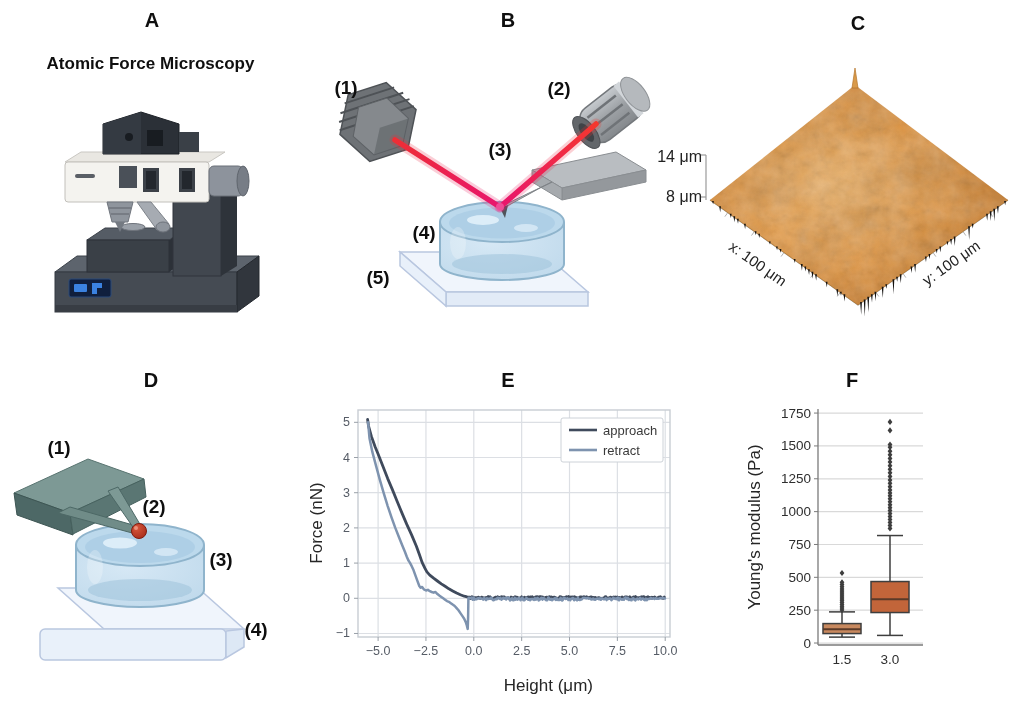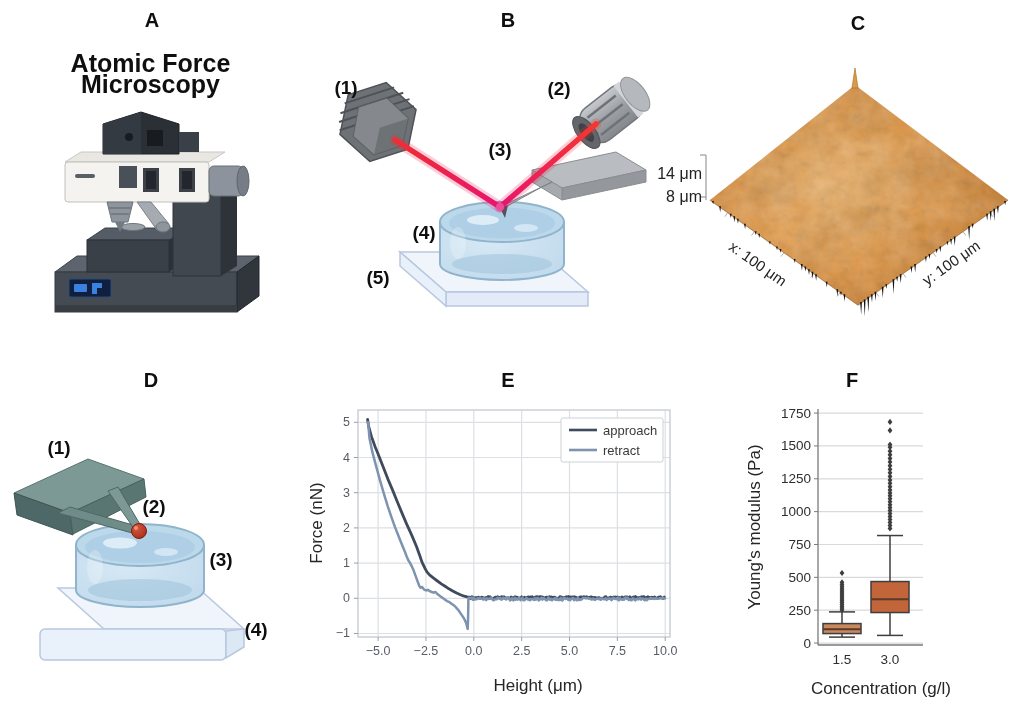--- a/index.html
+++ b/index.html
@@ -3,21 +3,21 @@
 <meta charset="utf-8">
 <style>
   html,body{margin:0;padding:0;background:#ffffff;}
   .figure{position:relative;width:1024px;height:715px;background:#ffffff;
           font-family:"Liberation Sans",sans-serif;overflow:hidden;color:#111;}
   .panel-label{position:absolute;width:56px;text-align:center;font-weight:700;
                font-size:20px;color:#0f0f0f;}
   .callout{position:absolute;width:44px;text-align:center;font-weight:700;
            font-size:19px;color:#0f0f0f;}
   .afm-title{position:absolute;left:28px;top:53px;width:245px;text-align:center;
-             font-weight:700;font-size:25px;line-height:21px;color:#0f0f0f;}
+             font-weight:700;font-size:17px;line-height:21px;color:#0f0f0f;}
   .axis-title{position:absolute;font-size:17px;color:#262626;text-align:center;}
   .rot-neg90{transform:rotate(-90deg);}
   .c-zlabel{position:absolute;width:64px;text-align:right;font-size:16px;color:#222;}
   .c-rotlabel{position:absolute;width:116px;text-align:center;font-size:15px;color:#222;}
   svg{position:absolute;display:block;}
   .surface-noise{isolation:isolate;}
 </style>
 </head>
 <body>
 
@@ -275,21 +275,21 @@
         <polygon points="338.1000000000001,166.29999999999995 339.90000000000003,166.29999999999995 339.20000000000005,180.07268630903275" fill="#141210"></polygon>
         <polygon points="341.70000000000005,163.77999999999997 343.5,163.77999999999997 342.8,168.55118266641267" fill="#141210"></polygon>
         <polygon points="356.1000000000001,153.69999999999996 357.90000000000003,153.69999999999996 357.20000000000005,160.70526403479272" fill="#141210"></polygon>
         <polygon points="359.7000000000001,151.17999999999995 361.50000000000006,151.17999999999995 360.80000000000007,160.9312045379414" fill="#141210"></polygon>
         <polygon points="363.30000000000007,148.65999999999997 365.1,148.65999999999997 364.40000000000003,161.23125277891472" fill="#141210"></polygon>
         <polygon points="366.9000000000001,146.13999999999993 368.70000000000005,146.13999999999993 368.00000000000006,153.81961473512786" fill="#141210"></polygon>
         <polygon points="374.10000000000014,141.09999999999994 375.9000000000001,141.09999999999994 375.2000000000001,145.21168991852457" fill="#141210"></polygon>
       </g>
   </svg>
 
-  <div class="c-zlabel" style="left:638px;top:165px;">14 μm</div>
+  <div class="c-zlabel" style="left:638px;top:148px;">14 μm</div>
   <div class="c-zlabel" style="left:638px;top:188px;">8 μm</div>
   <div class="c-rotlabel" style="left:700px;top:255px;transform:rotate(35deg);">x: 100 μm</div>
   <div class="c-rotlabel" style="left:893px;top:254px;transform:rotate(-35deg);">y: 100 μm</div>
 
   <svg style="left:0px;top:395px;" width="300" height="300" viewBox="0 0 300 300">
     <defs>
       <radialGradient id="beadGrad" cx="0.35" cy="0.3" r="0.95">
         <stop offset="0" stop-color="#d9573c"></stop>
           <stop offset="1" stop-color="#9c2414"></stop>
       </radialGradient>
@@ -383,21 +383,21 @@
       <text x="40" y="31.317829457364326" text-anchor="end" font-size="12.5" fill="#565c66" font-family="Liberation Sans, sans-serif">5</text>
       <path d="M57.6,24.5L58.5,30.8L61.4,41.4L65.2,52.0L68.1,59.0L72.9,71.3L77.7,83.6L82.5,94.9L87.2,106.5L92.0,118.1L96.8,129.4L101.6,139.9L106.4,151.2L109.3,159.3L112.1,167.4L115.0,173.4L116.9,176.9L119.8,180.1L123.6,183.2L127.4,186.0L131.3,188.9L135.1,191.3L138.9,193.8L142.7,195.9L146.6,198.0L150.4,199.8L154.2,201.2L157.1,201.9L160.0,202.2L160.0,203.5L160.9,203.4L161.9,201.6L162.8,202.2L163.8,202.5L164.8,202.8L165.7,202.6L166.7,203.1L167.6,202.5L168.6,202.1L169.5,203.1L170.5,203.3L171.5,202.1L172.4,202.5L173.4,203.2L174.3,202.8L175.3,203.0L176.2,202.5L177.2,203.0L178.2,201.6L179.1,203.1L180.1,201.8L181.0,203.2L182.0,203.3L182.9,203.3L183.9,203.0L184.9,202.5L185.8,202.1L186.8,203.4L187.7,201.8L188.7,202.5L189.6,202.3L190.6,202.2L191.6,201.7L192.5,202.3L193.5,201.8L194.4,201.9L195.4,203.5L196.3,203.2L197.3,202.9L198.3,202.7L199.2,203.5L200.2,203.4L201.1,202.1L202.1,202.8L203.0,202.7L204.0,202.6L205.0,201.7L205.9,202.2L206.9,202.2L207.8,202.9L208.8,202.9L209.7,203.3L210.7,203.3L211.7,201.8L212.6,202.9L213.6,203.2L214.5,202.3L215.5,202.9L216.4,203.5L217.4,202.2L218.4,201.8L219.3,202.5L220.3,201.9L221.2,202.3L222.2,201.8L223.1,203.3L224.1,202.5L225.1,202.3L226.0,201.8L227.0,201.7L227.9,201.9L228.9,202.4L229.8,201.7L230.8,201.7L231.8,202.5L232.7,202.0L233.7,203.6L234.6,202.6L235.6,202.9L236.5,202.1L237.5,202.5L238.5,202.1L239.4,201.6L240.4,202.5L241.3,201.9L242.3,202.7L243.2,202.3L244.2,202.1L245.2,202.5L246.1,203.0L247.1,203.1L248.0,203.6L249.0,203.5L249.9,201.7L250.9,201.9L251.9,202.3L252.8,203.5L253.8,202.3L254.7,202.4L255.7,202.2L256.6,201.6L257.6,203.0L258.6,201.6L259.5,202.3L260.5,202.0L261.4,202.3L262.4,201.9L263.3,203.3L264.3,201.6L265.3,202.6L266.2,202.5L267.2,203.3L268.1,202.8L269.1,203.2L270.0,202.0L271.0,201.9L272.0,202.1L272.9,202.3L273.9,201.6L274.8,202.4L275.8,202.1L276.7,201.7L277.7,202.6L278.7,203.1L279.6,202.4L280.6,202.0L281.5,201.9L282.5,203.2L283.4,202.5L284.4,202.6L285.3,202.5L286.3,203.2L287.3,203.1L288.2,202.7L289.2,202.6L290.1,203.2L291.1,203.6L292.0,203.2L293.0,203.5L294.0,203.4L294.9,201.8L295.9,201.6L296.8,203.4L297.8,203.2L298.7,202.8L299.7,202.6L300.7,202.1L301.6,202.8L302.6,202.9L303.5,202.0L304.5,202.2L305.4,202.0L306.4,202.5L307.4,202.0L308.3,202.8L309.3,202.5L310.2,203.0L311.2,202.5L312.1,202.0L313.1,203.4L314.1,203.1L315.0,201.9L316.0,201.9L316.9,202.0L317.9,202.7L318.8,202.9L319.8,201.8L320.8,203.1L321.7,202.9L322.7,202.6L323.6,201.9L324.6,202.8L325.5,201.6L326.5,202.5L327.5,202.7L328.4,202.9L329.4,202.5L330.3,203.0L331.3,201.8L332.2,202.4L333.2,201.6L334.2,201.9L335.1,202.6L336.1,202.7L337.0,202.2L338.0,201.7L338.9,202.5L339.9,202.3L340.9,203.2L341.8,202.2L342.8,202.8L343.7,202.4L344.7,201.9L345.6,202.8L346.6,203.0L347.6,203.4L348.5,202.2L349.5,202.1L350.4,201.7L351.4,202.9L352.3,203.1L353.3,203.4L354.3,202.1" fill="none" stroke="#3f4a5c" stroke-width="2.8" stroke-linejoin="round" stroke-linecap="round"></path>
       <path d="M58.1,27.3L59.5,43.2L62.4,57.2L66.2,71.3L70.0,85.4L73.8,98.4L77.7,111.1L81.5,122.3L85.3,132.9L89.2,142.8L92.0,149.8L94.9,156.8L96.8,161.8L98.3,165.3L99.7,167.4L101.6,170.9L103.5,175.1L105.4,180.4L107.3,185.7L109.3,191.0L110.6,192.7L112.1,192.0L114.0,194.5L116.0,195.5L117.9,194.8L119.8,196.2L121.7,197.0L123.6,197.7L125.5,197.0L127.4,199.1L129.3,200.5L131.3,201.9L133.2,203.3L135.1,204.7L137.0,206.1L138.9,206.8L140.8,208.2L142.7,209.6L144.7,211.0L146.6,213.1L148.5,215.3L150.4,218.1L152.3,220.9L154.2,223.7L155.8,227.2L156.9,230.7L157.7,233.9L158.1,222.6L158.3,210.3L158.4,203.3L158.8,202.7L159.8,203.2L160.7,203.0L161.7,202.6L162.7,204.8L163.6,202.6L164.6,204.6L165.5,203.9L166.5,204.3L167.4,203.4L168.4,203.2L169.4,203.6L170.3,203.3L171.3,203.6L172.2,203.7L173.2,204.7L174.1,203.0L175.1,204.0L176.1,205.1L177.0,203.3L178.0,204.1L178.9,203.8L179.9,203.8L180.8,202.8L181.8,202.7L182.8,205.0L183.7,205.2L184.7,204.6L185.6,203.9L186.6,204.3L187.5,202.8L188.5,202.9L189.5,203.9L190.4,202.8L191.4,204.6L192.3,204.0L193.3,202.7L194.2,203.5L195.2,203.1L196.2,204.5L197.1,202.8L198.1,202.6L199.0,203.0L200.0,205.5L200.9,205.0L201.9,203.2L202.9,205.2L203.8,205.2L204.8,202.8L205.7,204.7L206.7,203.7L207.6,204.7L208.6,203.1L209.6,203.3L210.5,205.3L211.5,204.1L212.4,202.6L213.4,205.2L214.3,205.2L215.3,204.3L216.3,203.1L217.2,203.4L218.2,204.7L219.1,204.0L220.1,205.2L221.0,204.0L222.0,204.2L222.9,203.9L223.9,205.0L224.9,203.2L225.8,204.6L226.8,203.4L227.7,203.0L228.7,205.4L229.6,204.9L230.6,203.3L231.6,202.8L232.5,204.6L233.5,203.0L234.4,203.6L235.4,204.5L236.3,205.2L237.3,205.2L238.3,202.5L239.2,203.4L240.2,204.7L241.1,203.9L242.1,205.3L243.0,203.9L244.0,204.2L245.0,203.2L245.9,205.0L246.9,203.3L247.8,205.0L248.8,204.8L249.7,204.9L250.7,202.9L251.7,205.4L252.6,205.4L253.6,202.7L254.5,202.7L255.5,204.0L256.4,203.8L257.4,203.4L258.4,205.0L259.3,203.9L260.3,205.2L261.2,203.7L262.2,203.3L263.1,203.0L264.1,205.3L265.1,203.8L266.0,204.4L267.0,205.3L267.9,202.7L268.9,204.7L269.8,205.0L270.8,204.6L271.8,204.4L272.7,203.1L273.7,203.0L274.6,202.9L275.6,203.2L276.5,203.4L277.5,202.9L278.5,203.6L279.4,203.4L280.4,203.4L281.3,204.6L282.3,204.3L283.2,203.5L284.2,204.5L285.2,204.8L286.1,204.0L287.1,203.7L288.0,203.5L289.0,204.2L289.9,203.4L290.9,204.8L291.9,203.3L292.8,203.9L293.8,204.2L294.7,204.3L295.7,203.1L296.6,205.1L297.6,203.8L298.6,203.9L299.5,203.5L300.5,203.6L301.4,205.2L302.4,204.2L303.3,202.7L304.3,203.4L305.3,204.0L306.2,203.4L307.2,204.5L308.1,202.6L309.1,205.3L310.0,203.2L311.0,204.1L312.0,204.8L312.9,204.0L313.9,204.8L314.8,202.9L315.8,202.5L316.7,203.9L317.7,202.7L318.7,205.0L319.6,204.0L320.6,205.0L321.5,205.3L322.5,203.4L323.4,203.2L324.4,204.8L325.4,205.4L326.3,204.0L327.3,203.5L328.2,204.5L329.2,203.9L330.1,202.7L331.1,204.6L332.1,203.8L333.0,203.4L334.0,204.6L334.9,205.2L335.9,203.6L336.8,205.1L337.8,203.9L338.8,204.1L339.7,203.5L340.7,203.0L341.6,203.3L342.6,203.8L343.5,203.2L344.5,203.9L345.5,203.2L346.4,203.7L347.4,203.7L348.3,203.7L349.3,203.5L350.2,203.2L351.2,203.3L352.2,202.9L353.1,202.9L354.1,203.5L355.0,203.6" fill="none" stroke="#7e93af" stroke-width="2.5" stroke-linejoin="round" stroke-linecap="round"></path>
       <rect x="251" y="23" width="102" height="44" fill="#ffffff" stroke="#cdd2d8" rx="2"></rect>
       <line x1="259" y1="35" x2="287" y2="35" stroke="#3f4a5c" stroke-width="2.6"></line>
       <text x="293" y="39.5" font-size="13" fill="#3a3a3a" font-family="Liberation Sans, sans-serif">approach</text>
       <line x1="259" y1="55" x2="287" y2="55" stroke="#7e93af" stroke-width="2.6"></line>
       <text x="293" y="59.5" font-size="13" fill="#3a3a3a" font-family="Liberation Sans, sans-serif">retract</text>
     </svg>
   <div class="axis-title rot-neg90" style="left:238px;top:512px;width:160px;height:22px;">Force (nN)</div>
-  <div class="axis-title" style="left:458px;top:676px;width:160px;">Height (μm)</div>
+  <div class="axis-title" style="left:433px;top:676px;width:160px;text-align:right;">Height (μm)</div>
 
   <svg style="left:745px;top:395px;" width="279" height="290" viewBox="0 0 279 290" id="box-chart-svg">
       <line x1="73" y1="248.02895322939867" x2="178" y2="248.02895322939867" stroke="#d9d9d9" stroke-width="1.2"></line>
       <line x1="73" y1="215.1781737193764" x2="178" y2="215.1781737193764" stroke="#d9d9d9" stroke-width="1.2"></line>
       <line x1="73" y1="182.3273942093541" x2="178" y2="182.3273942093541" stroke="#d9d9d9" stroke-width="1.2"></line>
       <line x1="73" y1="149.47661469933183" x2="178" y2="149.47661469933183" stroke="#d9d9d9" stroke-width="1.2"></line>
       <line x1="73" y1="116.62583518930958" x2="178" y2="116.62583518930958" stroke="#d9d9d9" stroke-width="1.2"></line>
       <line x1="73" y1="83.7750556792873" x2="178" y2="83.7750556792873" stroke="#d9d9d9" stroke-width="1.2"></line>
       <line x1="73" y1="50.92427616926503" x2="178" y2="50.92427616926503" stroke="#d9d9d9" stroke-width="1.2"></line>
       <line x1="73" y1="18.073496659242778" x2="178" y2="18.073496659242778" stroke="#d9d9d9" stroke-width="1.2"></line>
@@ -473,15 +473,14 @@
       <path d="M145,63.855456570155916 L147.4,66.95545657015592 L145,70.05545657015591 L142.6,66.95545657015592 Z" fill="#3e3e3e"></path>
       <path d="M145,60.30757238307347 L147.4,63.40757238307347 L145,66.50757238307347 L142.6,63.40757238307347 Z" fill="#3e3e3e"></path>
       <path d="M145,56.75968819599108 L147.4,59.85968819599108 L145,62.959688195991085 L142.6,59.85968819599108 Z" fill="#3e3e3e"></path>
       <path d="M145,53.08040089086861 L147.4,56.18040089086861 L145,59.28040089086861 L142.6,56.18040089086861 Z" fill="#3e3e3e"></path>
       <path d="M145,49.138307349665915 L147.4,52.23830734966592 L145,55.33830734966592 L142.6,52.23830734966592 Z" fill="#3e3e3e"></path>
       <path d="M145,46.51024498886414 L147.4,49.61024498886414 L145,52.71024498886414 L142.6,49.61024498886414 Z" fill="#3e3e3e"></path>
       <path d="M145,32.31870824053453 L147.4,35.41870824053453 L145,38.51870824053453 L142.6,35.41870824053453 Z" fill="#3e3e3e"></path>
       <path d="M145,23.77750556792875 L147.4,26.87750556792875 L145,29.977505567928752 L142.6,26.87750556792875 Z" fill="#3e3e3e"></path>
     </svg>
   <div class="axis-title rot-neg90" style="left:646px;top:516px;width:220px;height:22px;">Young's modulus (Pa)</div>
-  <div class="axis-title" style="left:791px;top:679px;width:180px;">Concentration (g/l)</div>
 
 </div>
 
 </body></html>

